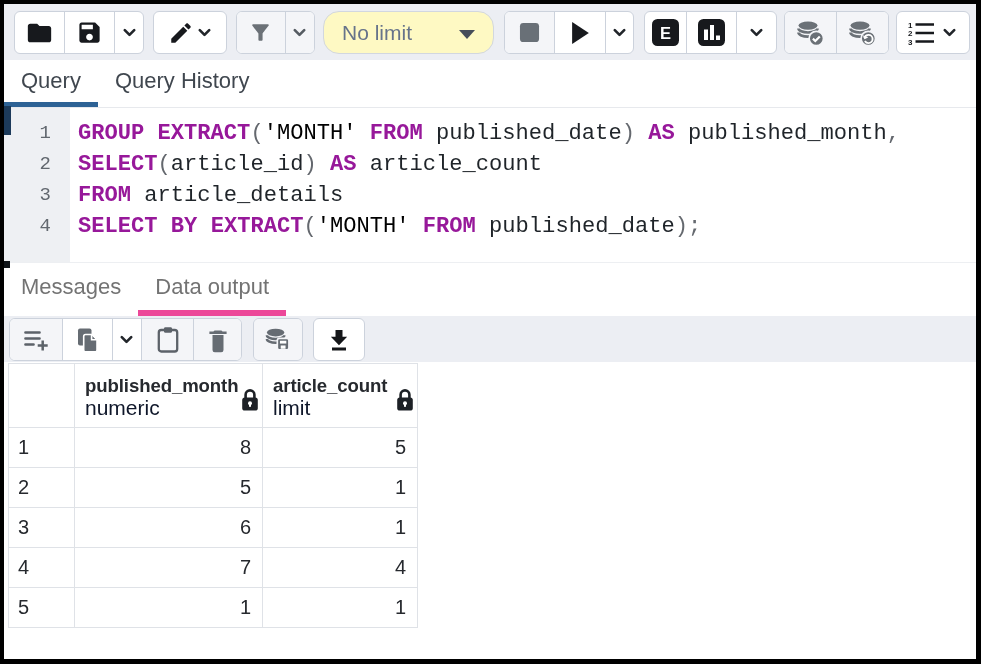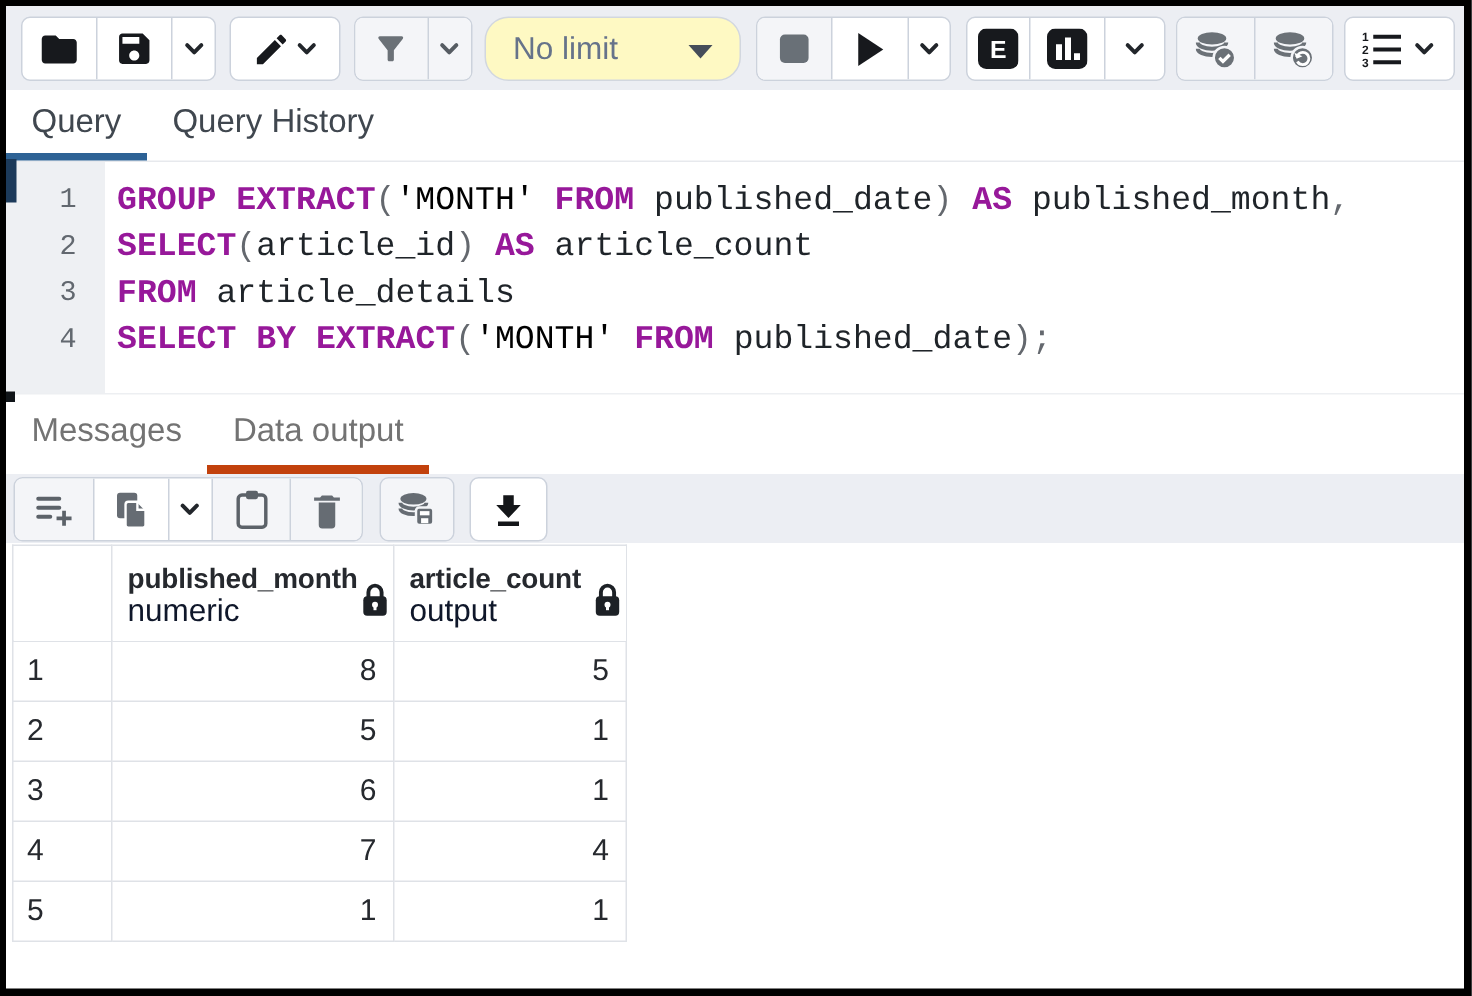--- a/index.html
+++ b/index.html
@@ -26,21 +26,21 @@
 .code { position:absolute; left:74px; top:0; font-family:"Liberation Mono", monospace; font-size:22.1px; line-height:31px; white-space:pre; color:#1f2429; }
 .gutter-pad, .code-pad { padding-top:10px; }
 .kw { color:#97189a; font-weight:bold; }
 .str { color:#000000; }
 .pu { color:#64686e; }
 .tick1 { position:absolute; left:0; top:102px; width:7px; height:29px; background:#1c3a5a; }
 .tick2 { position:absolute; left:0; top:257px; width:6px; height:7px; background:#101418; }
 
 .msgrow { position:absolute; left:0; top:258px; width:972px; height:54px; background:#fff; display:flex; border-top:1px solid #edeff2; }
 .msgrow .tab { height:100%; display:flex; align-items:center; padding:0 17px 6px 17px; font-size:22px; color:#737373; }
-.msgrow .tab.active { border-bottom:6px solid #c2410c; padding-bottom:0; }
+.msgrow .tab.active { border-bottom:6px solid #ec4899; padding-bottom:0; }
 
 .minibar { position:absolute; left:0; top:312px; width:972px; height:46px; background:#eceef3; }
 .minibar .btngroup { top:2px; }
 
 .grid { position:absolute; left:4px; top:359px; font-size:20px; color:#26292e; }
 table { border-collapse:collapse; }
 td, th { border:1px solid #dfe2e7; background:#fff; }
 th { height:64px; text-align:left; vertical-align:middle; font-weight:normal; position:relative; }
 td { height:40px; }
 .cnum { width:66px; padding-left:9px; text-align:left; }
@@ -261,21 +261,21 @@
               <span class="lock"><svg width="18" height="24" viewBox="0 0 18 24">
                   <path d="M4.6 10V6.8a4.4 4.4 0 0 1 8.8 0V10" fill="none" stroke="#1d2126" stroke-width="2.6"></path>
                   <rect x="1.2" y="9.5" width="15.6" height="13" rx="2.6" fill="#1d2126"></rect>
                   <circle cx="9" cy="15.2" r="2" fill="#fff"></circle>
                   <rect x="8" y="15.2" width="2" height="3.6" fill="#fff"></rect>
                 </svg></span>
             </th>
         <th class="c2">
               <div class="hpad">
                 <div class="hname">article_count</div>
-                <div class="htype">output</div>
+                <div class="htype">limit</div>
               </div>
               <span class="lock"><svg width="18" height="24" viewBox="0 0 18 24">
                   <path d="M4.6 10V6.8a4.4 4.4 0 0 1 8.8 0V10" fill="none" stroke="#1d2126" stroke-width="2.6"></path>
                   <rect x="1.2" y="9.5" width="15.6" height="13" rx="2.6" fill="#1d2126"></rect>
                   <circle cx="9" cy="15.2" r="2" fill="#fff"></circle>
                   <rect x="8" y="15.2" width="2" height="3.6" fill="#fff"></rect>
                 </svg></span>
             </th>
       </tr>
       <tr>

